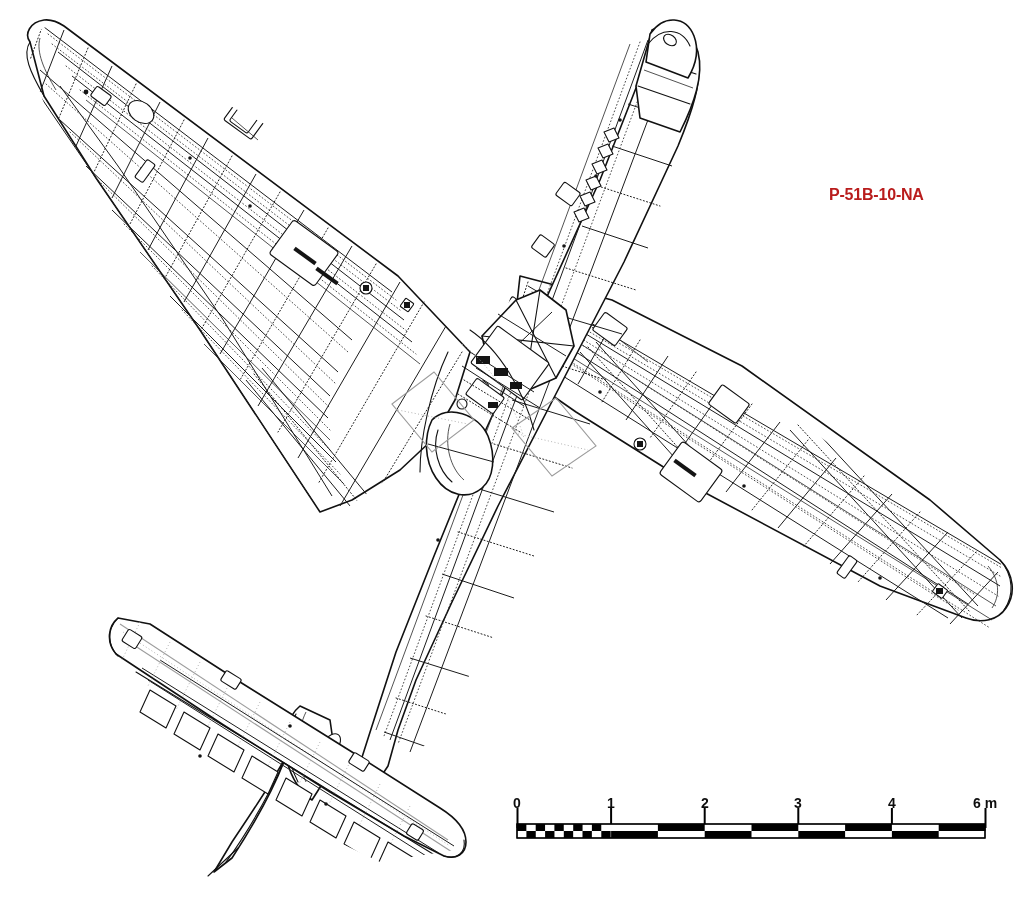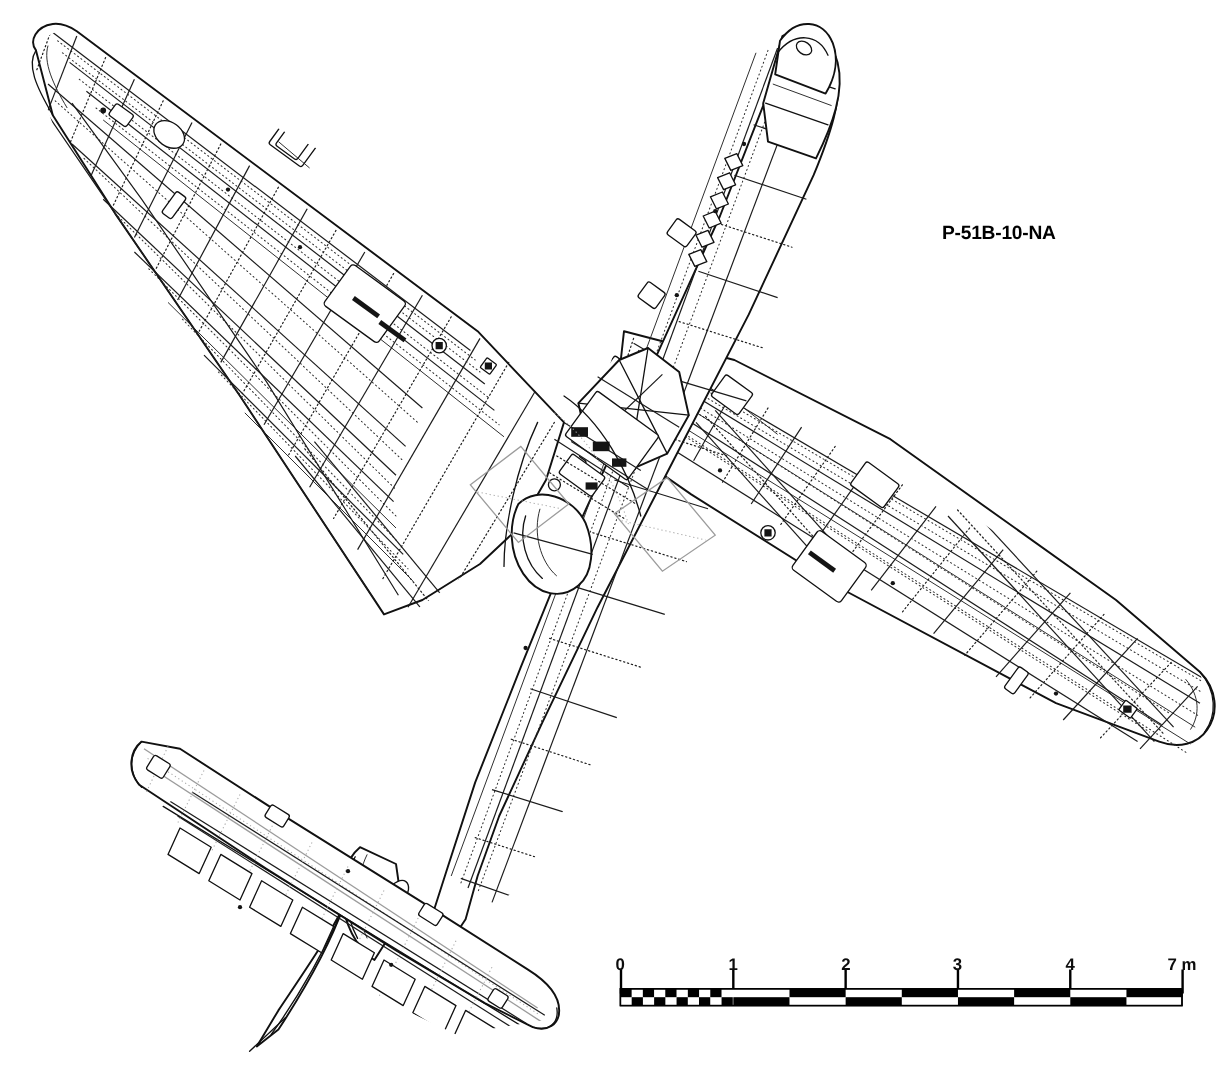--- a/index.html
+++ b/index.html
@@ -24,27 +24,27 @@
   #drawing-svg {
     position: absolute;
     left: 0;
     top: 0;
     width: 1024px;
     height: 901px;
     display: block;
   }
   #title-label {
     position: absolute;
-    left: 785px;
+    left: 829px;
     top: 186px;
     font-family: "Liberation Sans", sans-serif;
     font-size: 16px;
     font-weight: bold;
     letter-spacing: -0.2px;
-    color: #000000;
+    color: #b91c1c;
     white-space: nowrap;
   }
   #scale-bar-group {
     position: absolute;
     left: 505px;
     top: 795px;
     width: 500px;
     height: 50px;
   }
   .scale-tick-label {
@@ -540,16 +540,16 @@
   </svg>
 
   <div id="title-label">P-51B-10-NA</div>
 
   <div id="scale-bar-group">
     <span class="scale-tick-label" style="left:8px;">0</span>
     <span class="scale-tick-label" style="left:102px;">1</span>
     <span class="scale-tick-label" style="left:196px;">2</span>
     <span class="scale-tick-label" style="left:289px;">3</span>
     <span class="scale-tick-label" style="left:383px;">4</span>
-    <span class="scale-tick-label scale-unit" style="left:468px;">7 m</span>
+    <span class="scale-tick-label scale-unit" style="left:468px;">6 m</span>
   </div>
 
 </div>
 
 </body></html>

